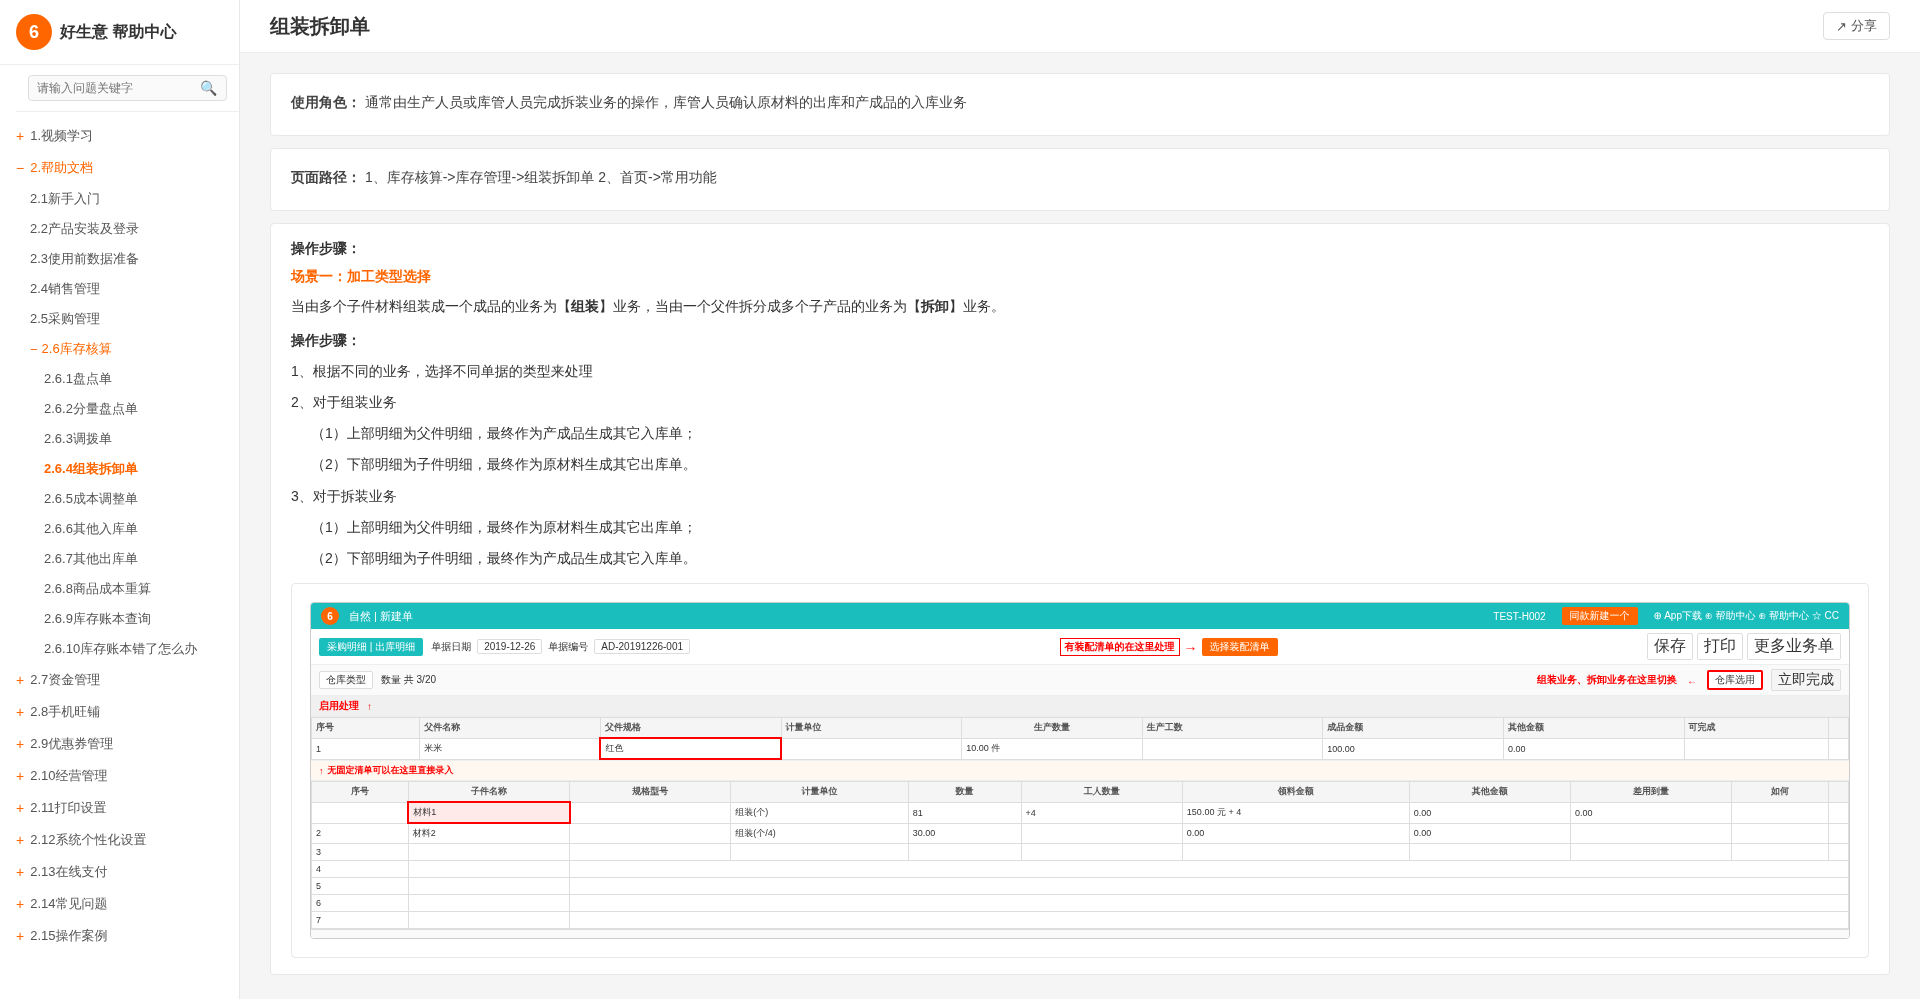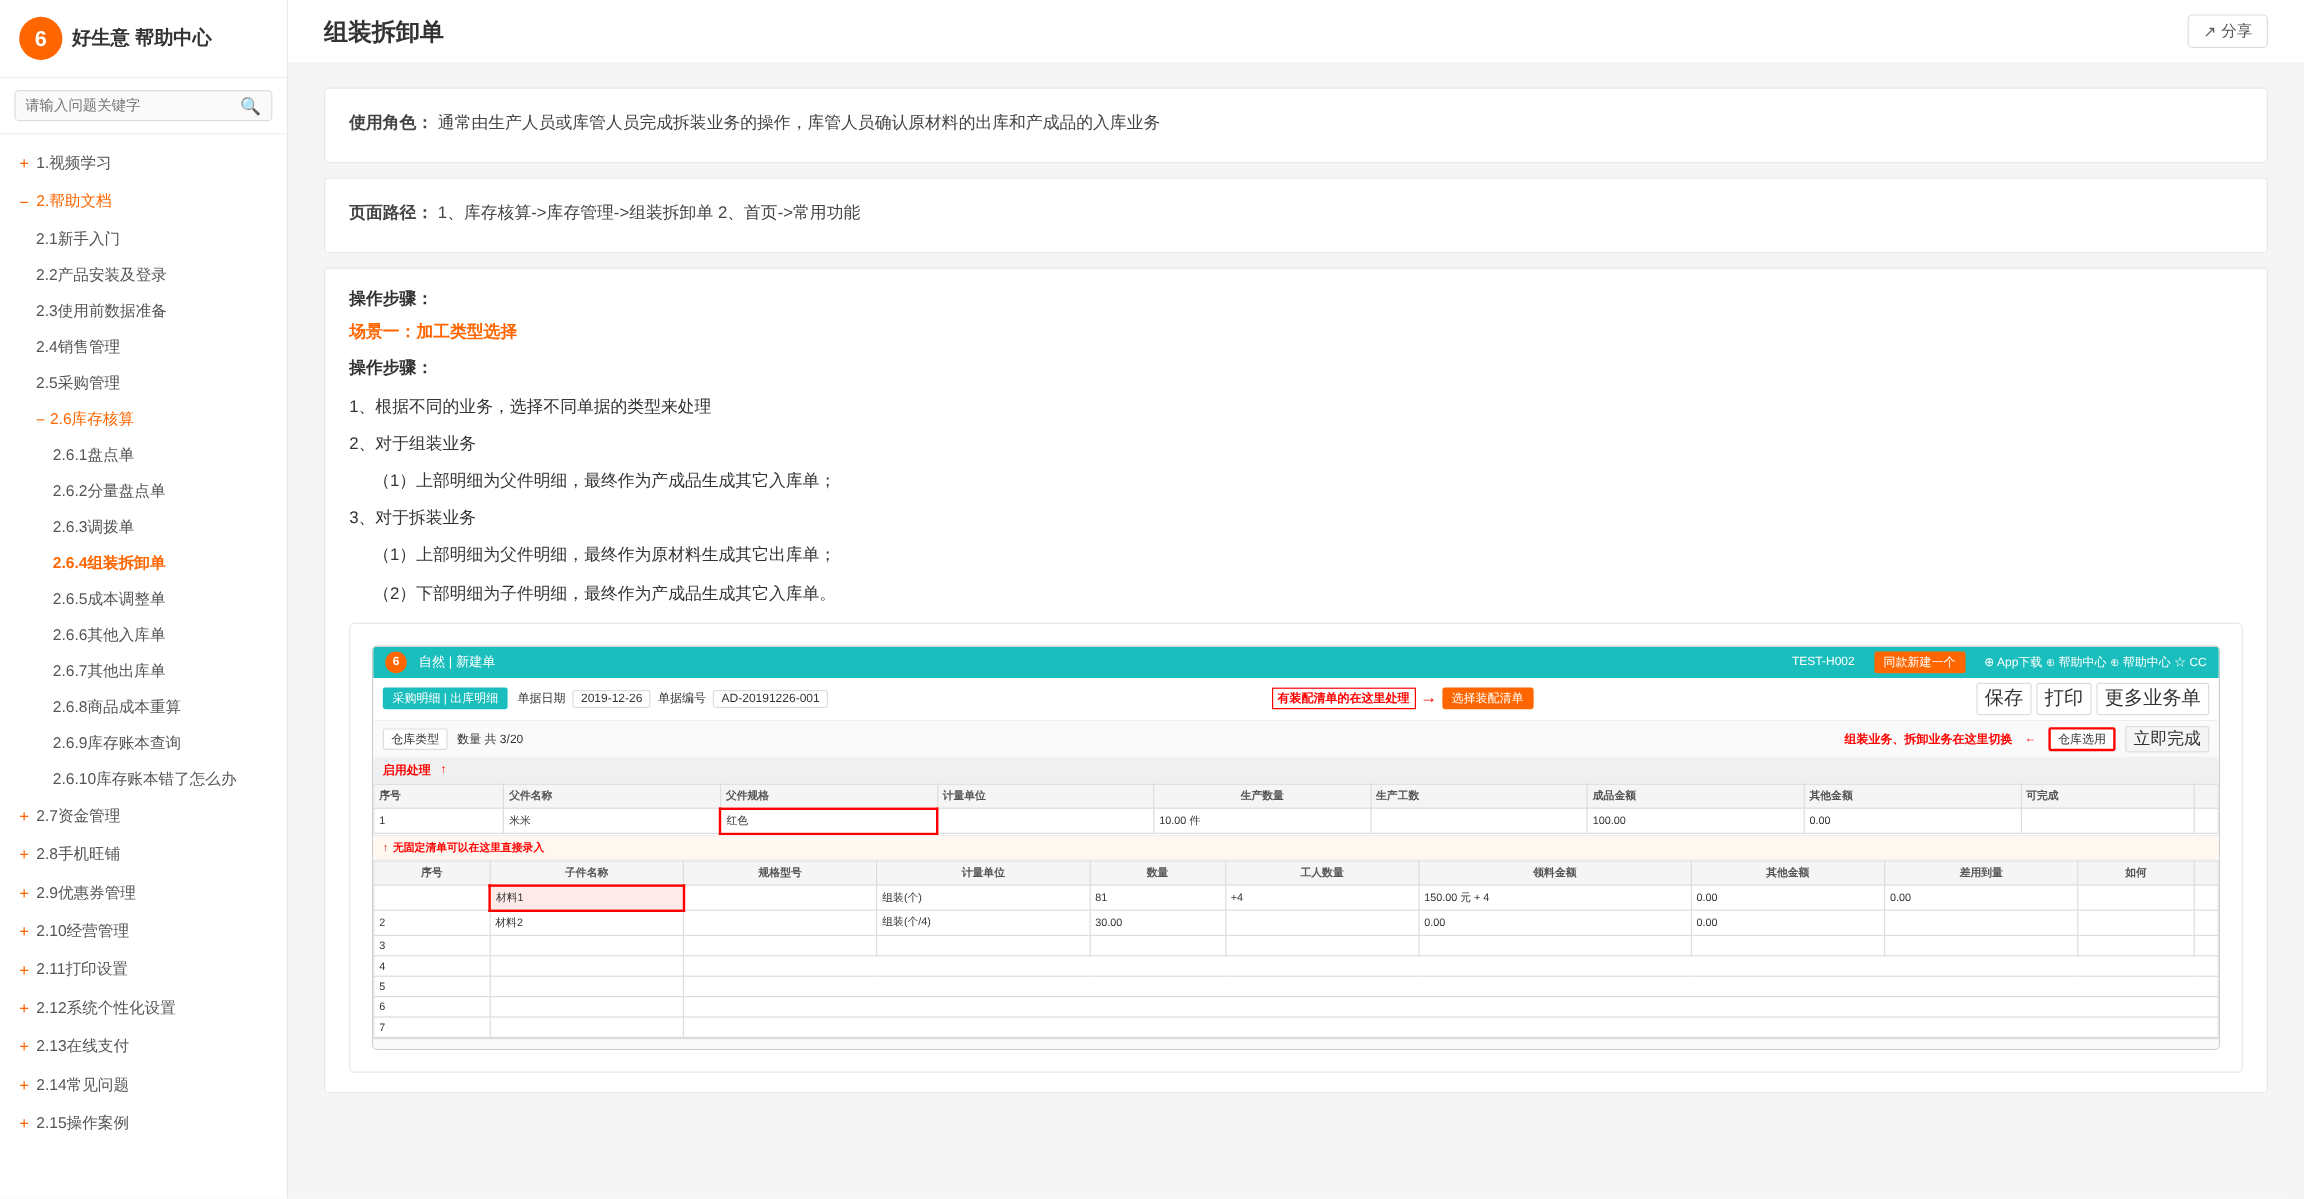--- a/index.html
+++ b/index.html
@@ -28,20 +28,21 @@
       background: #f60;
       border-radius: 50%;
       display: flex; align-items: center; justify-content: center;
       color: #fff; font-size: 18px; font-weight: bold; margin-right: 8px;
     }
     .logo-text { font-size: 16px; font-weight: bold; color: #333; }
 
     .sidebar-search {
       padding: 10px 12px;
       border-bottom: 1px solid #eee;
+      margin-left: 16px;
     }
     .sidebar-search-inner {
       display: flex;
       align-items: center;
       border: 1px solid #ddd;
       border-radius: 4px;
       background: #fafafa;
       padding: 4px 8px;
     }
     .sidebar-search-inner input {
@@ -305,25 +306,29 @@
       <p>
         <strong>页面路径：</strong>
         <span>1、库存核算-&gt;库存管理-&gt;组装拆卸单  2、首页-&gt;常用功能</span>
       </p>
     </div>
 
     <div class="steps-block">
       <div class="step-title">操作步骤：</div>
 
       <div class="scene-title">场景一：加工类型选择</div>
+      <p>
+        当由多个子件材料组装成一个成品的业务为【<strong>组装</strong>】业务，当由一个父件拆分成多个子产品的业务为【<strong>拆卸</strong>】业务。
+      </p>
       <p style="margin-top:8px;font-weight:bold;">操作步骤：</p>
 
       <p style="margin-top:6px;">1、根据不同的业务，选择不同单据的类型来处理</p>
       <p style="margin-top:6px;">2、对于组装业务</p>
       <p style="padding-left:20px;">（1）上部明细为父件明细，最终作为产成品生成其它入库单；</p>
+      <p style="padding-left:20px;">（2）下部明细为子件明细，最终作为原材料生成其它出库单。</p>
       <p style="margin-top:6px;">3、对于拆装业务</p>
       <p style="padding-left:20px;">（1）上部明细为父件明细，最终作为原材料生成其它出库单；</p>
       <p style="padding-left:20px;">（2）下部明细为子件明细，最终作为产成品生成其它入库单。</p>
 
       <div class="screenshot-wrapper">
         <div class="app-window">
 
           <div style="background:#1abebd; color:#fff; padding:4px 10px; font-size:11px; display:flex; align-items:center; justify-content:space-between;">
             <div style="display:flex;align-items:center;gap:10px;">
               <span style="background:#f60;border-radius:50%;width:18px;height:18px;display:inline-flex;align-items:center;justify-content:center;font-size:10px;font-weight:bold;">6</span>

